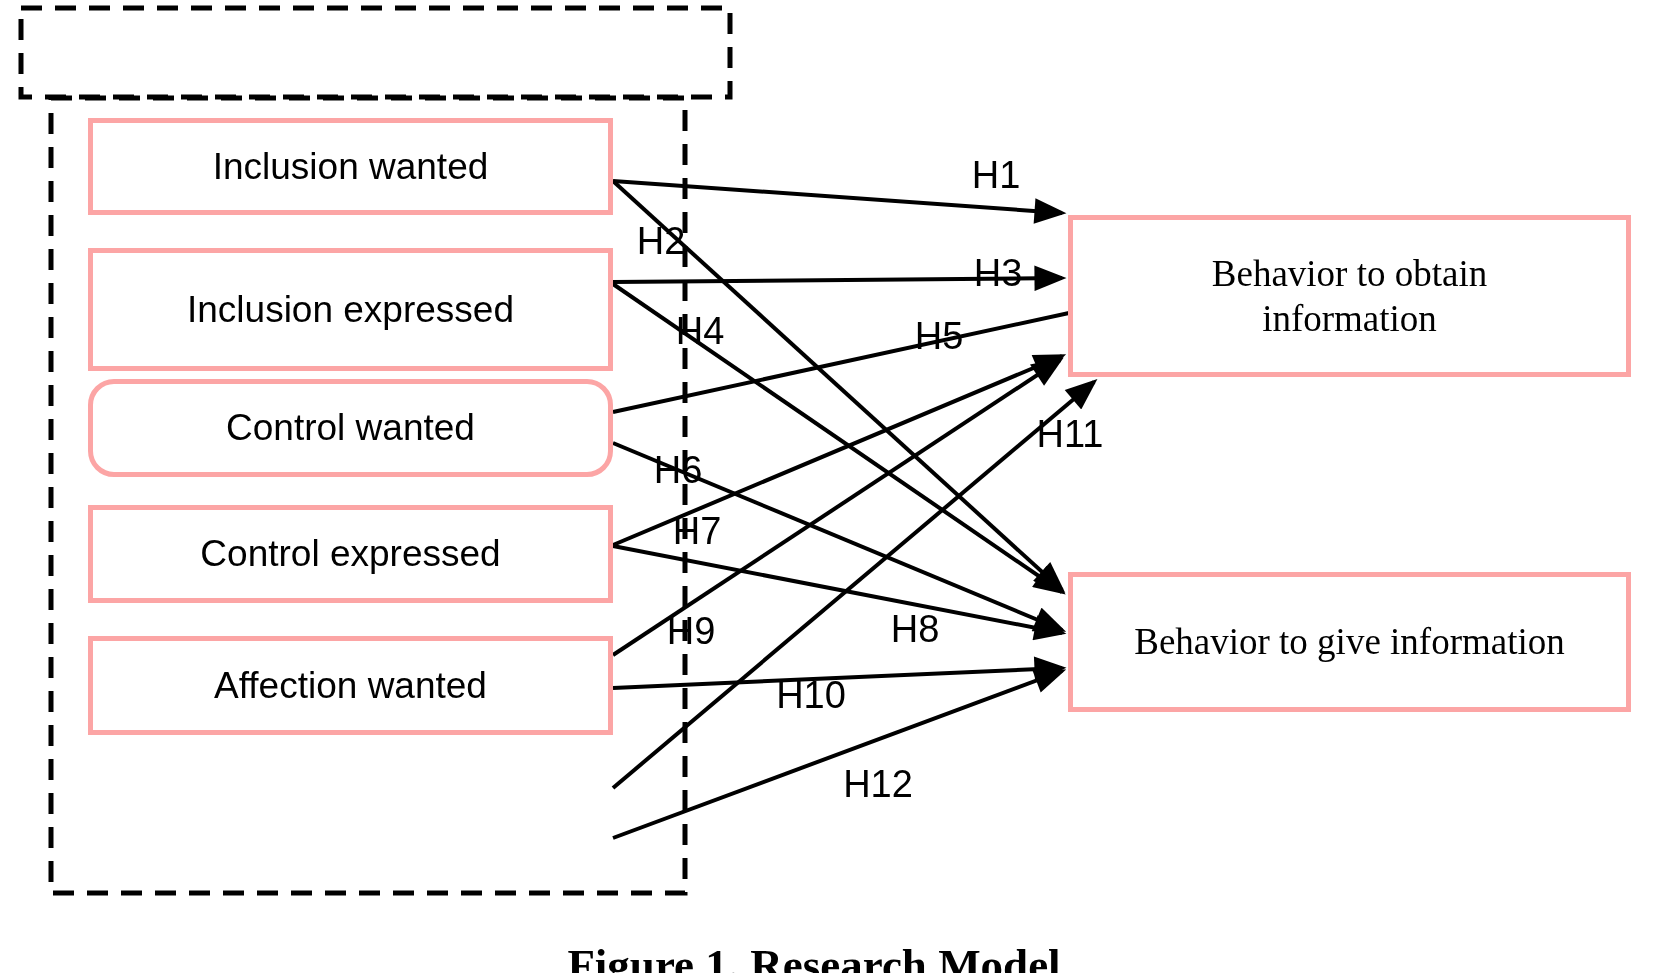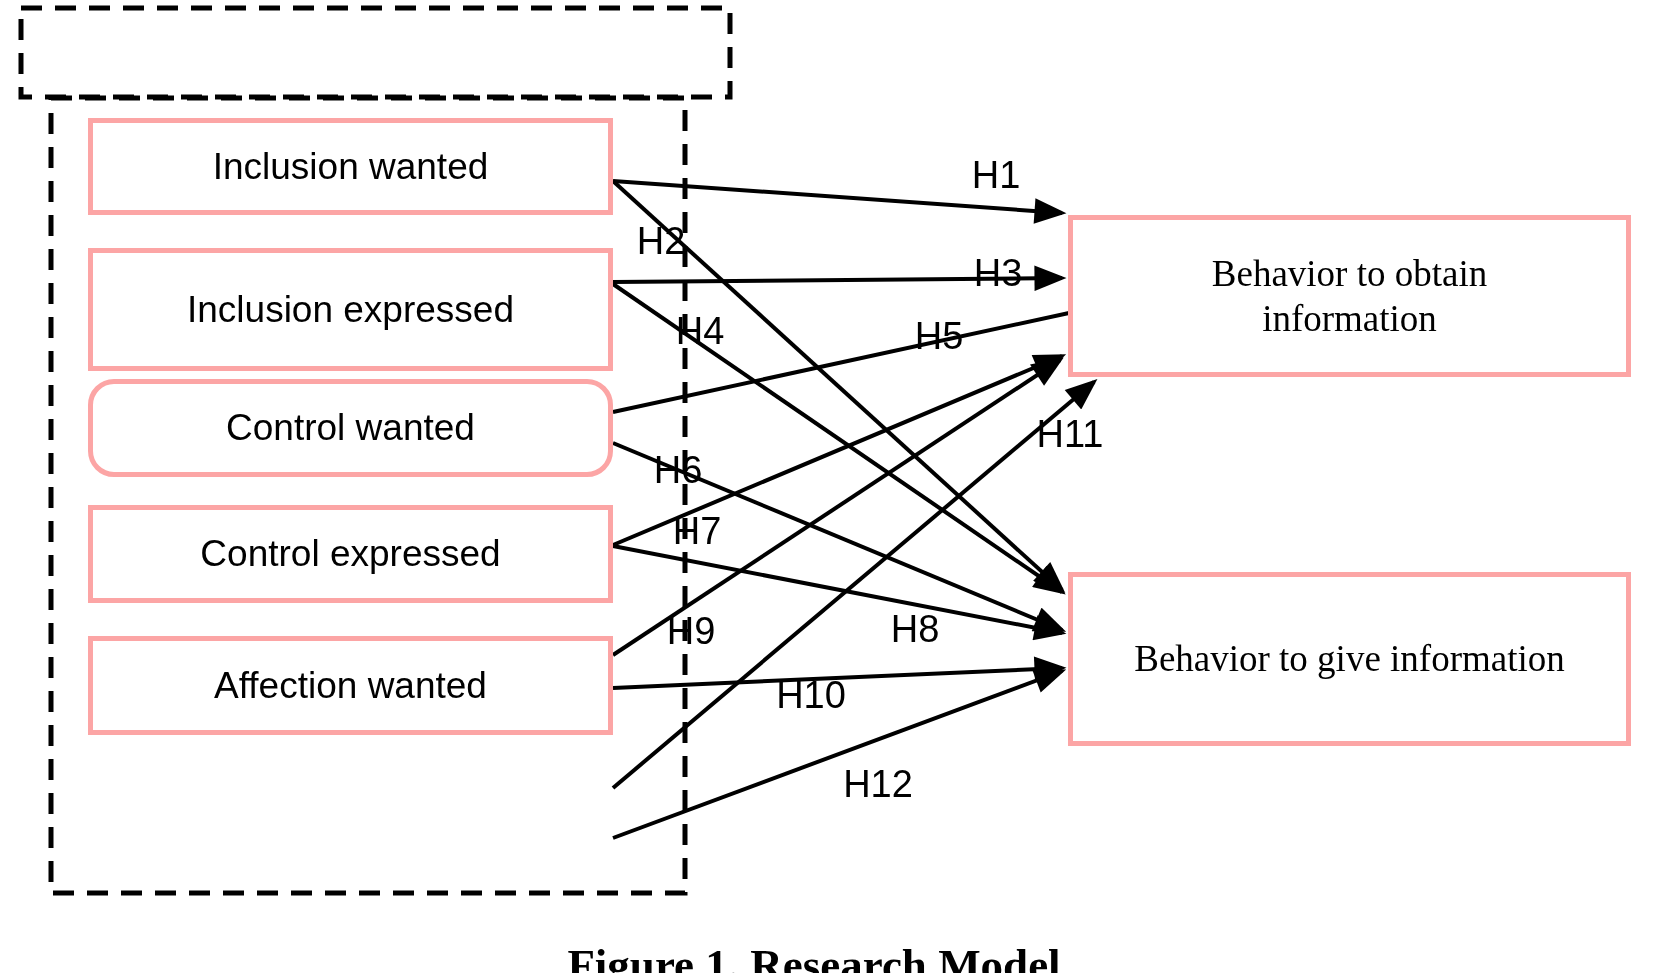--- a/index.html
+++ b/index.html
@@ -89,21 +89,21 @@
   <div class="node src" style="top:505px;height:98px;">
     <span class="lbl">Control expressed</span>
   </div>
   <div class="node src" style="top:636px;height:99px;">
     <span class="lbl">Affection wanted</span>
   </div>
 
   <div class="node out" style="top:215px;height:162px;">
     <span class="lbl">Behavior to obtain information</span>
   </div>
-  <div class="node out" style="top:572px;height:174px;">
+  <div class="node out" style="top:572px;height:140px;">
     <span class="lbl">Behavior to give information</span>
   </div>
 
   <span class="hlab" style="left:996px;top:175px;">H1</span>
   <span class="hlab" style="left:661px;top:241px;">H2</span>
   <span class="hlab" style="left:998px;top:273px;">H3</span>
   <span class="hlab" style="left:700px;top:331px;">H4</span>
   <span class="hlab" style="left:923px;top:336px;margin-left:16px;">H5</span>
   <span class="hlab" style="left:678px;top:470px;">H6</span>
   <span class="hlab" style="left:697px;top:531px;">H7</span>

